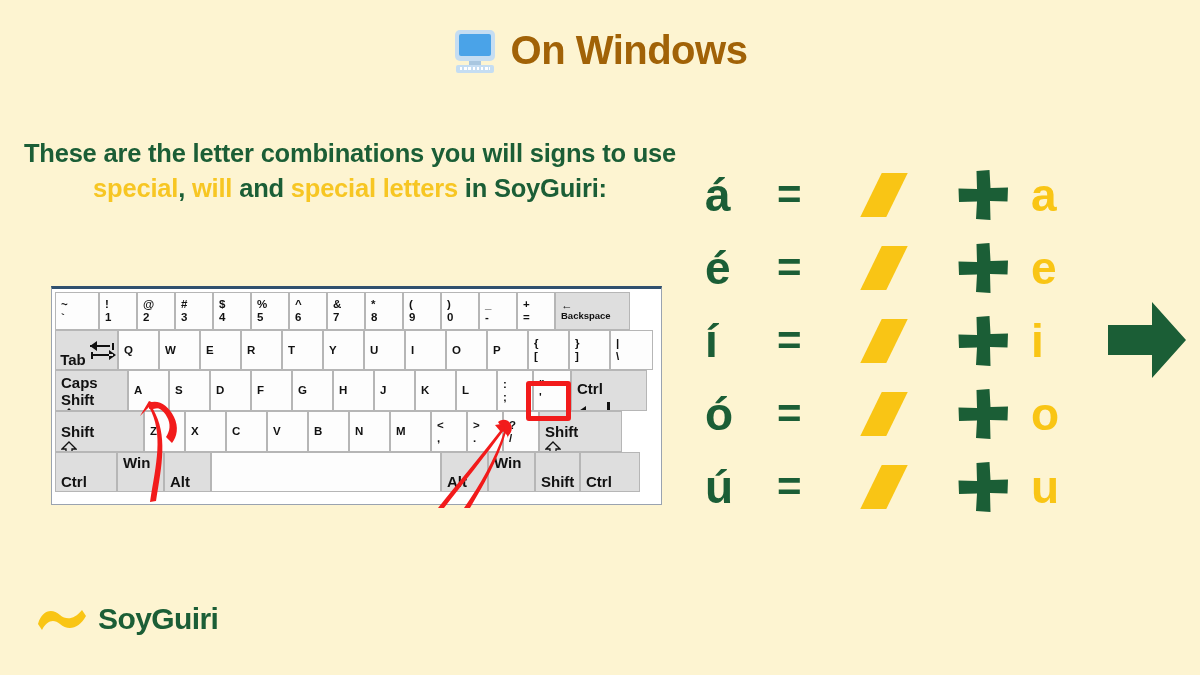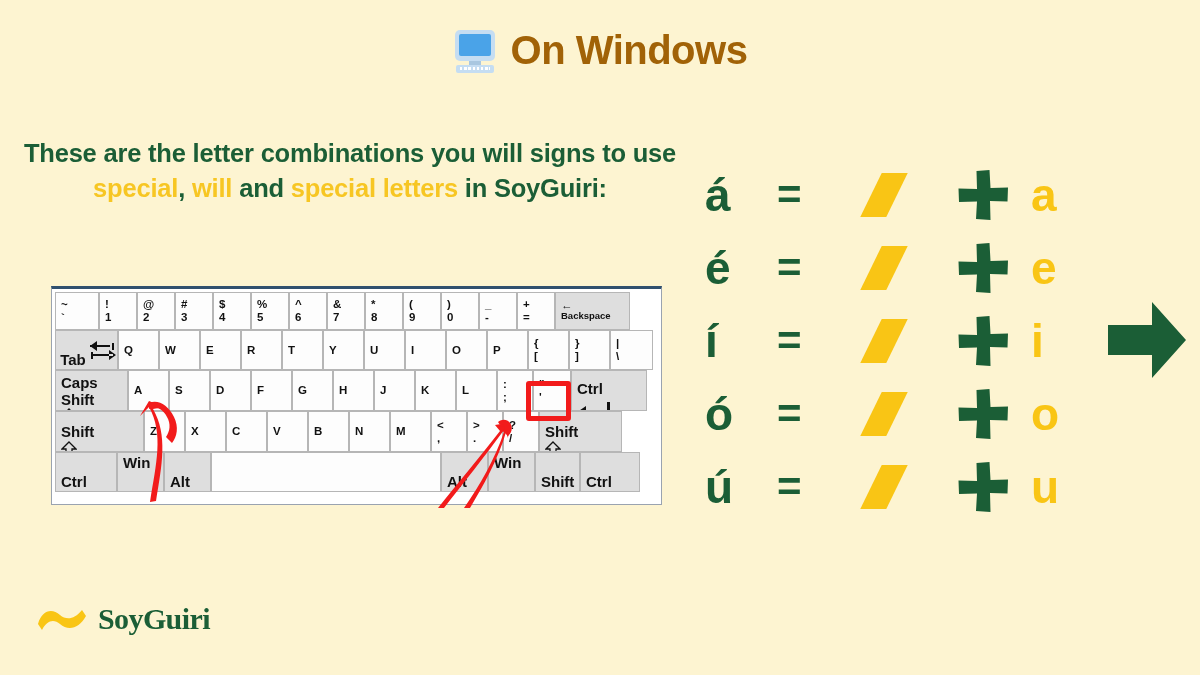--- a/index.html
+++ b/index.html
@@ -141,21 +141,20 @@
 
   
   .logo {
     position:absolute; left:36px; top:602px;
     display:flex; align-items:center; gap:10px;
   }
   .logo-mark { width:52px; height:30px; flex:none; }
   .logo-text {
     font-size:30px; font-weight:bold; color:#1B5E36;
     letter-spacing:-0.6px;
-    font-family:Liberation Serif, serif;
   }
 </style>
 </head>
 <body>
 
 <div class="header">
   <span class="monitor-emoji">
     <span class="frame"></span>
     <span class="screen"></span>
     <span class="neck"></span>

